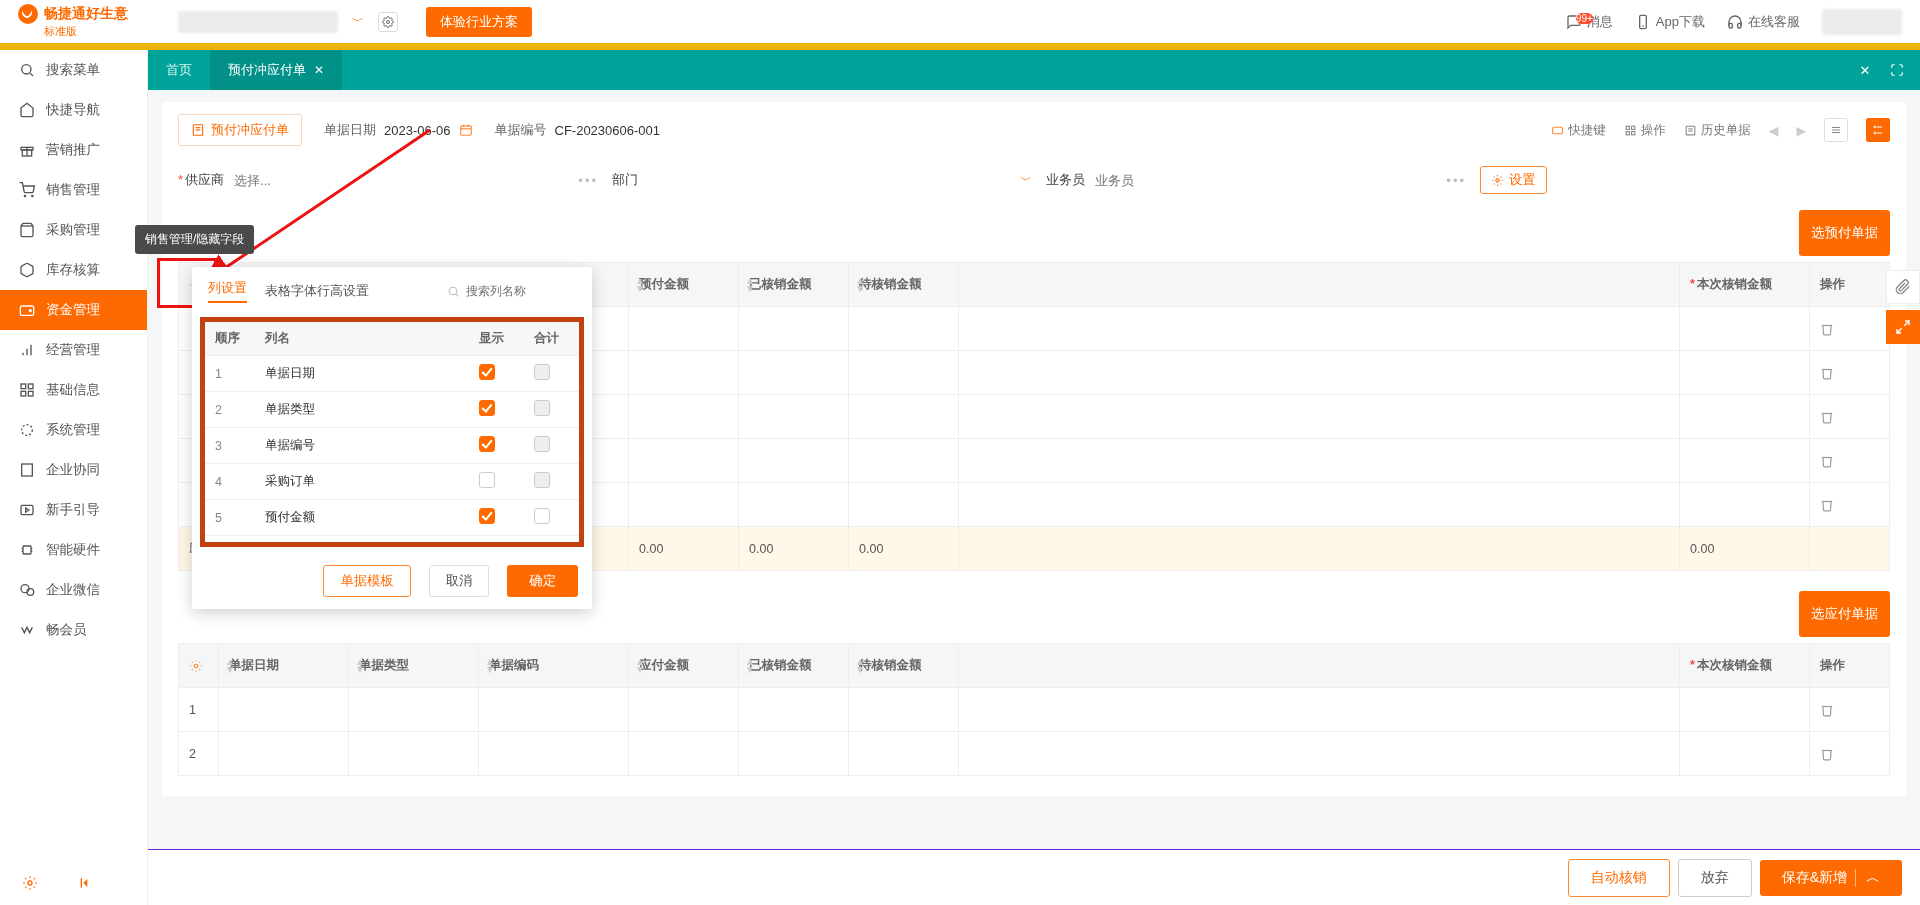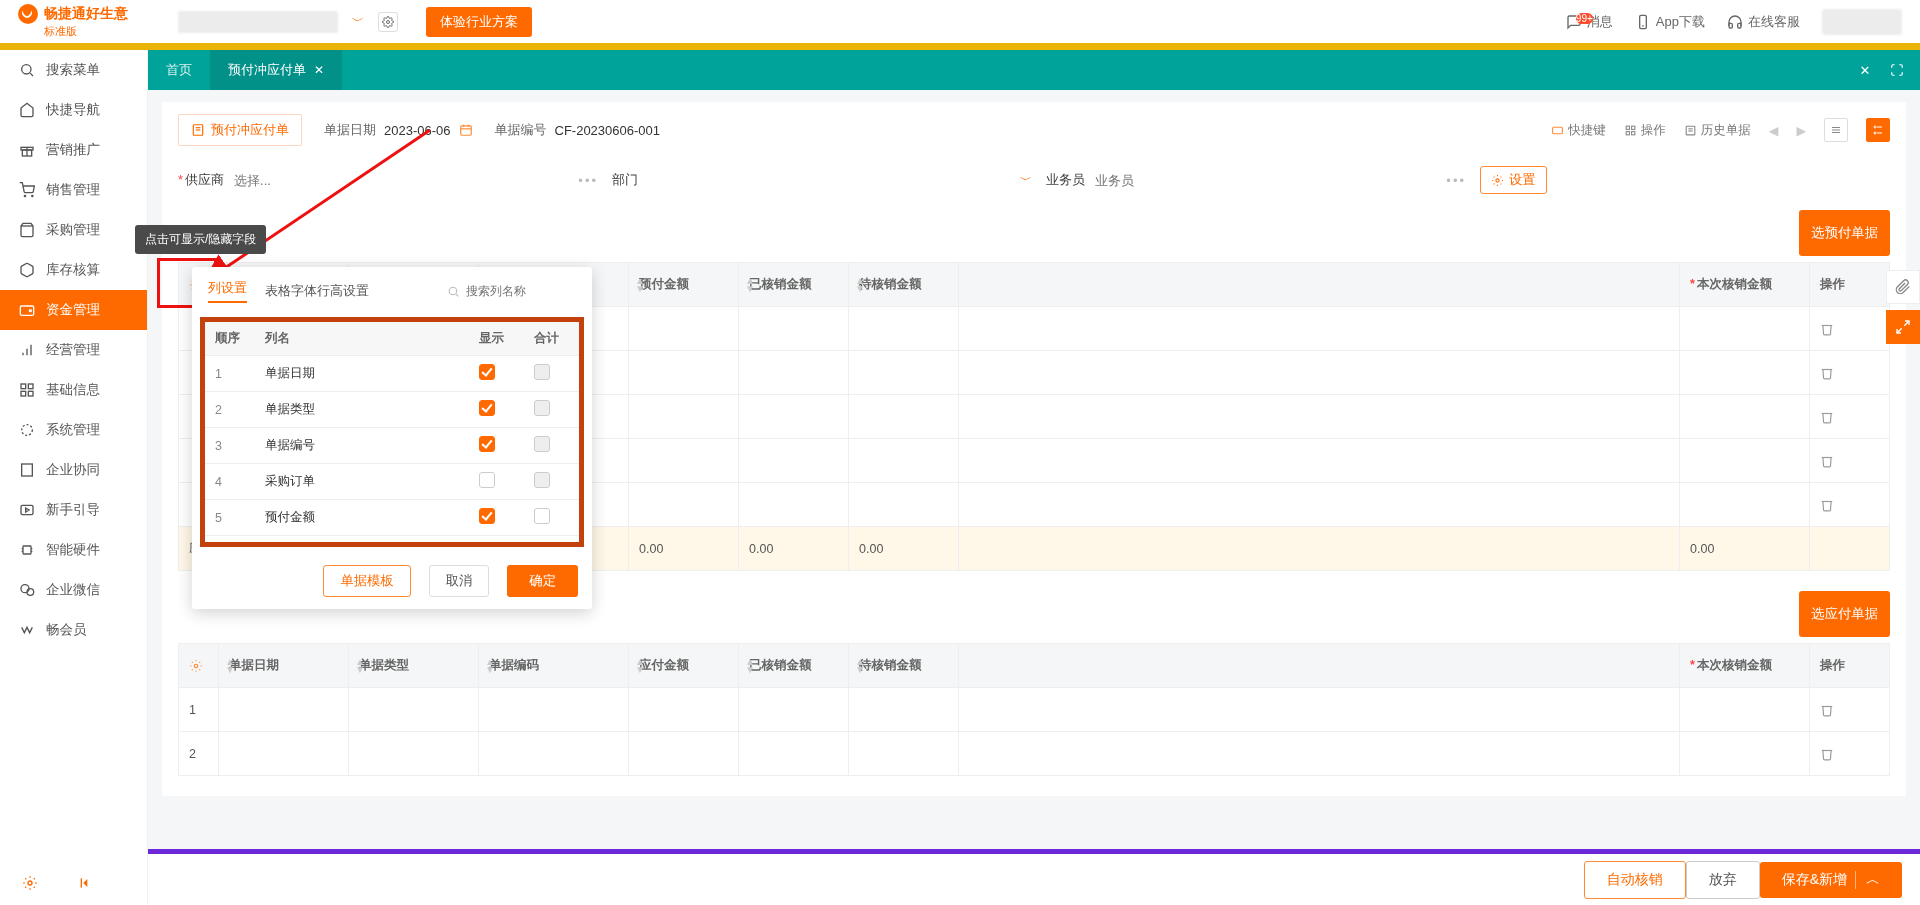--- a/index.html
+++ b/index.html
@@ -105,21 +105,21 @@
     .pop-footer{display:flex;justify-content:flex-end;gap:18px;padding:12px 14px;}
     .btn-outline{border:1px solid #ddd;background:#fff;color:#555;padding:6px 16px;border-radius:3px;}
     .btn-outline.or{border-color:#ff8a33;color:#ff6a00;}
 
     
     .right-dock{position:absolute;right:0;top:270px;display:flex;flex-direction:column;gap:6px;}
     .dock-btn{width:34px;height:34px;background:#fff;border:1px solid #eee;display:flex;align-items:center;justify-content:center;color:#888;}
     .dock-btn.on{background:#ff6a00;color:#fff;border-color:#ff6a00;}
 
     
-    .bottom-bar{position:absolute;left:148px;right:0;bottom:0;height:56px;background:#fff;border-top:5px solid #6d28d9;display:flex;align-items:center;justify-content:flex-end;gap:0;padding:0 18px;}
+    .bottom-bar{position:absolute;left:148px;right:0;bottom:0;height:56px;background:#fff;border-top:1px solid #6d28d9;display:flex;align-items:center;justify-content:flex-end;gap:8px;padding:0 18px;}
     .btn-lg{padding:9px 22px;border-radius:3px;font-size:14px;}
     .btn-lg.outline-or{border:1px solid #ff8a33;color:#ff6a00;background:#fff;}
     .btn-lg.outline-gr{border:1px solid #ccc;color:#555;background:#fff;}
     .btn-lg.solid-or{background:#ff6a00;color:#fff;border:none;display:flex;align-items:center;gap:8px;}
     svg{display:block;}
   </style>
 </head>
 <body>
 
 <div class="top-header">
@@ -708,21 +708,21 @@
 
 <div class="red-box" style="left:157px; top:258px; width:60px; height:50px;"></div>
 <svg class="arrow-svg" style="left:210px; top:120px;" width="230" height="160">
   <defs>
       <marker id="ah" markerWidth="10" markerHeight="10" refX="2" refY="5" orient="auto">
         <path d="M0,0 L10,5 L0,10 z" fill="#e11"></path>
       </marker>
     </defs>
   <line x1="220" y1="10" x2="12" y2="150" stroke="#e11" stroke-width="3" marker-end="url(#ah)"></line>
 </svg>
-<div class="tooltip" style="left:135px; top:225px">点击可显示/隐藏字段</div>
+<div class="tooltip" style="left:135px; top:225px">销售管理/隐藏字段</div>
 
 <div class="right-dock">
   <div class="dock-btn">
       <svg width="16" height="16" viewBox="0 0 24 24" fill="none" stroke="currentColor" stroke-width="2">
         <path d="M21.44 11.05l-9.19 9.19a6 6 0 0 1-8.49-8.49l9.19-9.19a4 4 0 0 1 5.66 5.66l-9.2 9.19a2 2 0 0 1-2.83-2.83l8.49-8.48"></path>
       </svg>
     </div>
   <div class="dock-btn on">
       <svg width="16" height="16" viewBox="0 0 24 24" fill="none" stroke="currentColor" stroke-width="2">
         <polyline points="15 3 21 3 21 9"></polyline>

